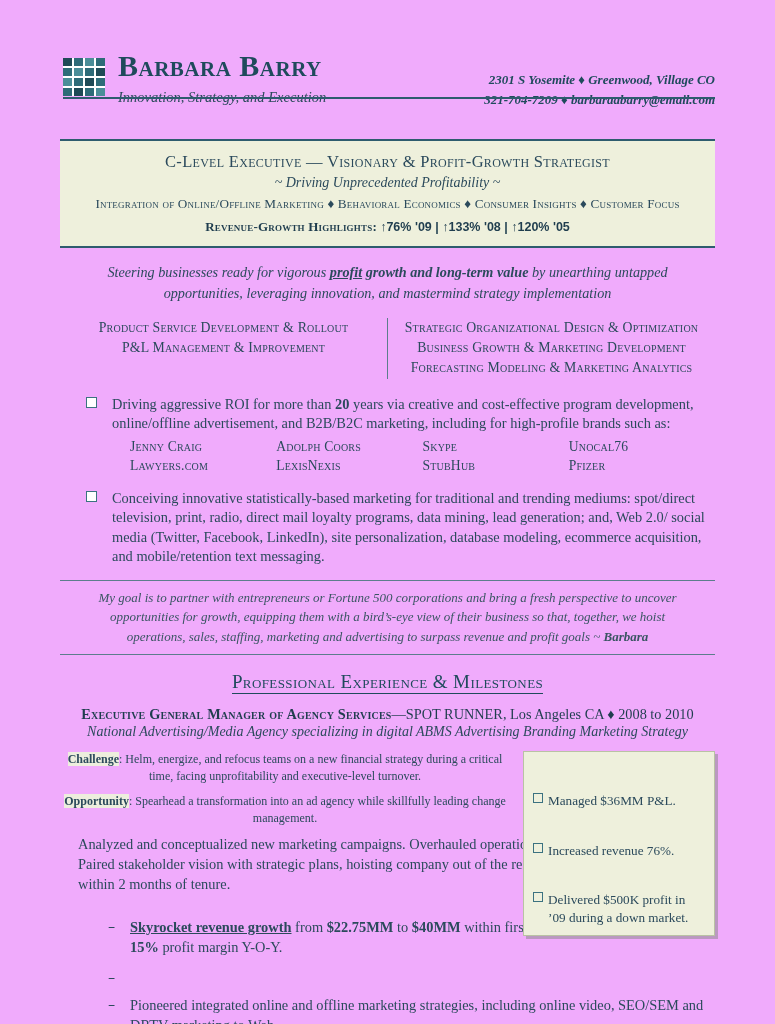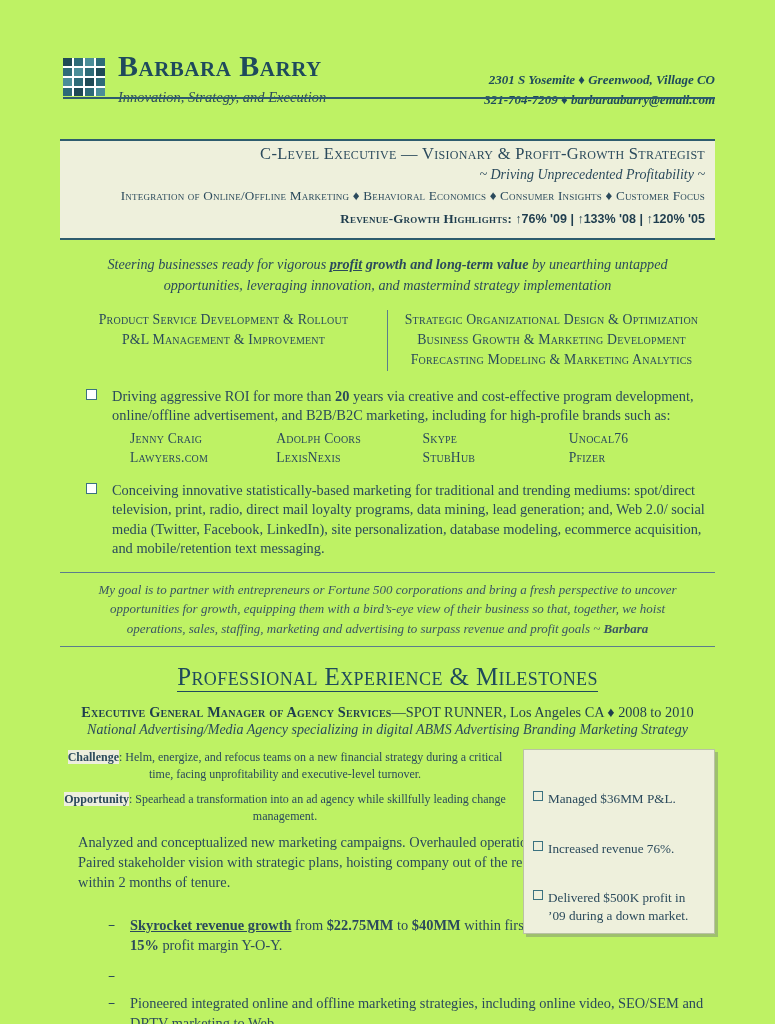--- a/index.html
+++ b/index.html
@@ -13,21 +13,21 @@
     font-family: "Liberation Serif", "DejaVu Serif", serif;
     color: #2b4a5c;
     position: relative;
     overflow: hidden;
   }
   .page {
     position: absolute;
     left: 0; top: 0;
     width: 775px;
     height: 1024px;
-    background: #bef264;
+    background: #f0abfc;
   }
   .content {
     position: absolute;
     left: 60px;
     top: 50px;
     width: 655px;
   }
 
   
   .header {
@@ -95,22 +95,22 @@
     top: 47px;
     border-top: 2.2px solid #2e5c6e;
   }
 
   
   .profile-box {
     margin-top: 14px;
     background: #eef0dc;
     border-top: 2.2px solid #2e5c6e;
     border-bottom: 2.2px solid #2e5c6e;
-    padding: 2px 10px 11px 10px;
-    text-align: right;
+    padding: 10px 10px 11px 10px;
+    text-align: center;
   }
   .pb-title {
     font-size: 16.5px;
     font-variant: small-caps;
     letter-spacing: 0.3px;
     color: #2b4a5c;
     line-height: 1.3;
   }
   .pb-sub {
     font-style: italic;
@@ -221,21 +221,21 @@
     line-height: 1.5;
     color: #3a5563;
   }
   .goal b { font-weight: bold; }
 
   
   .section-heading {
     margin-top: 16px;
     text-align: center;
     font-variant: small-caps;
-    font-size: 25px;
+    font-size: 19px;
     letter-spacing: 0.4px;
     color: #1f4a5c;
   }
   .section-heading span {
     border-bottom: 1.4px solid #1f4a5c;
     padding-bottom: 1px;
   }
 
   
   .job-title {

